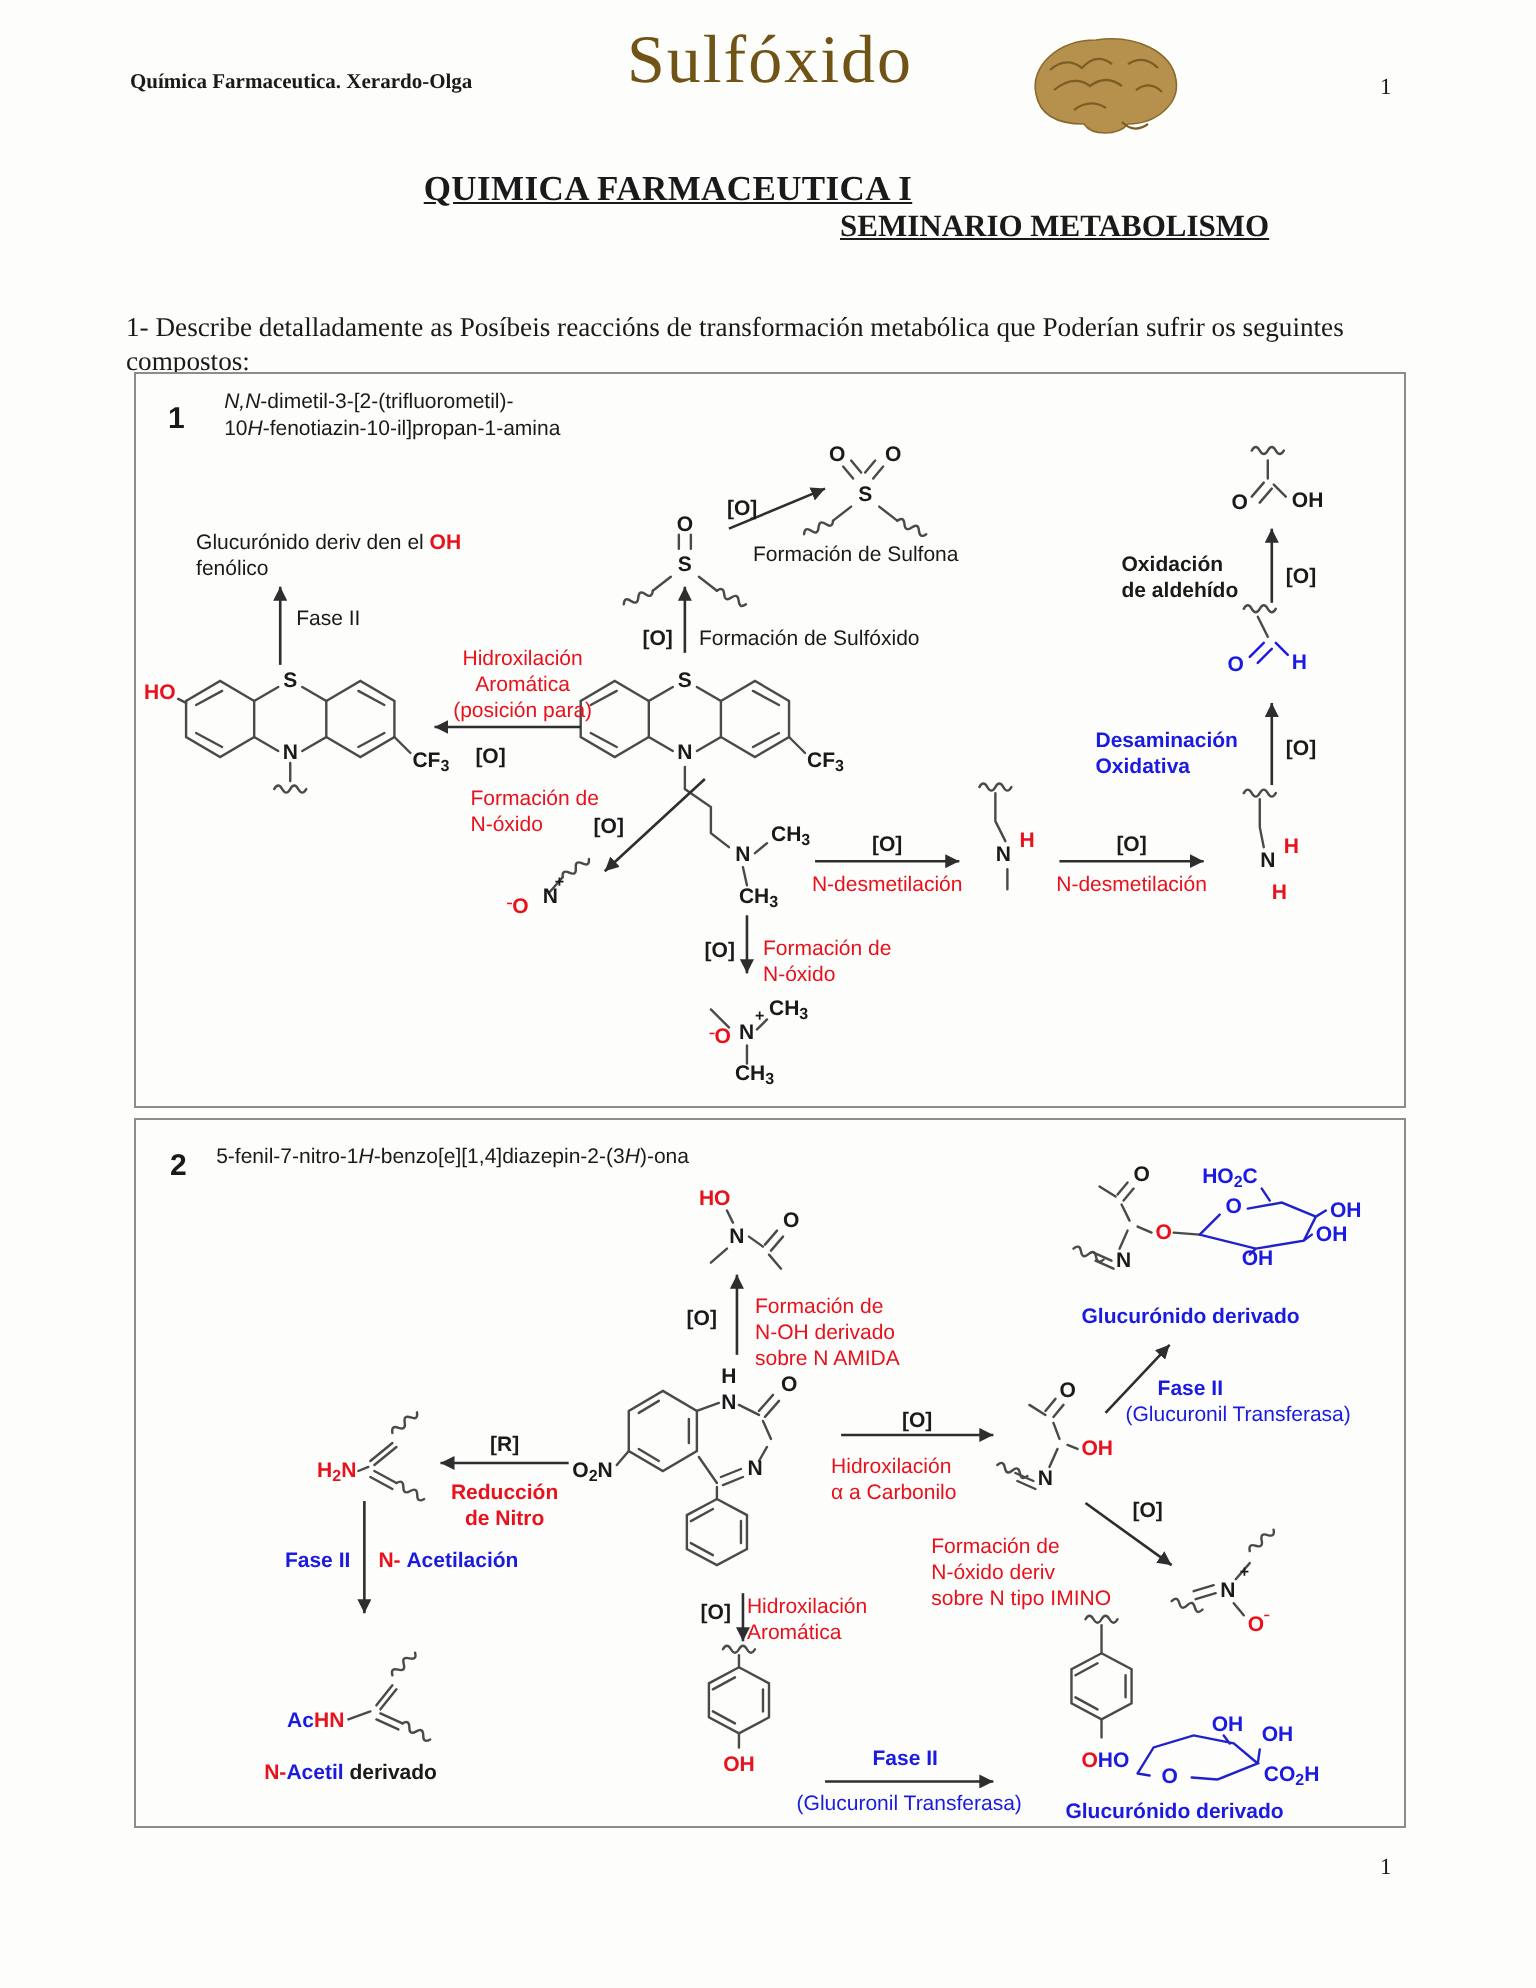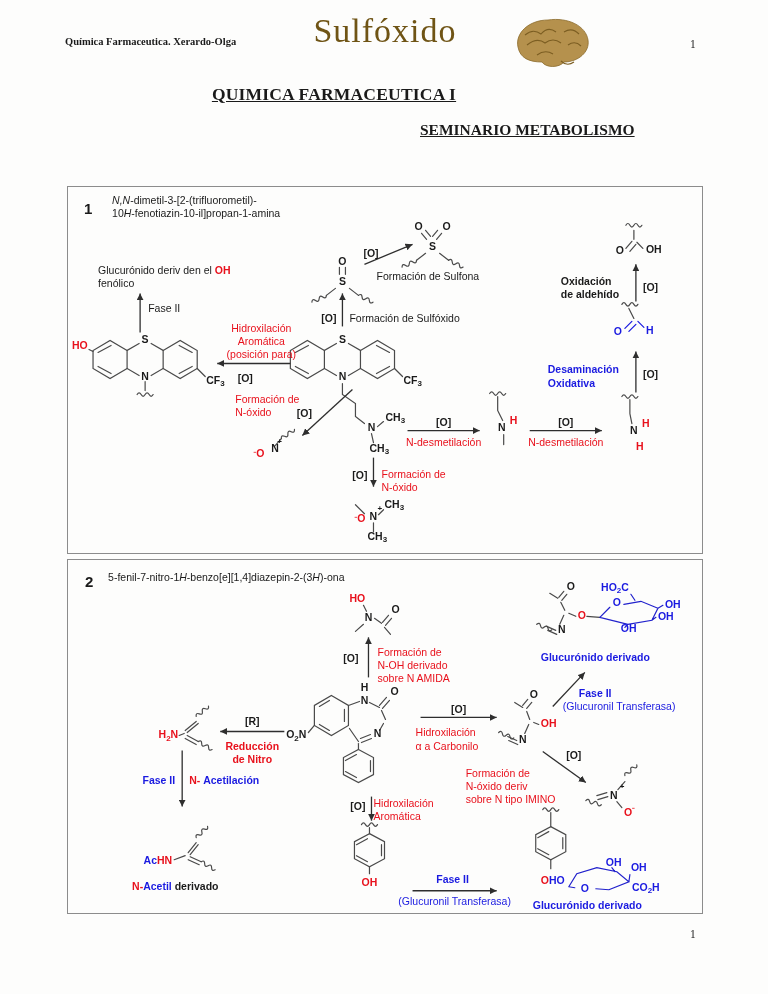--- a/index.html
+++ b/index.html
@@ -9,21 +9,21 @@
   .hdr-logo{position:absolute;left:295px;top:12px;width:180px;text-align:center;
             font-size:34px;letter-spacing:1px;color:#6f5415;font-family:"Liberation Serif",serif;}
   .hdr-brain{position:absolute;left:508px;top:13px;}
   .hdr-page,.ftr-page{position:absolute;left:690px;font-size:11.5px;}
   .hdr-page{top:38px;}
   .ftr-page{top:928px;}
   .title-row{position:absolute;left:0;top:84px;width:668px;text-align:center;}
   .title-row span{font-size:17.5px;font-weight:bold;text-decoration:underline;letter-spacing:.2px;}
   .sub{position:absolute;top:105px;font-size:15.5px;font-weight:bold;text-decoration:underline;}
   .sub-left{left:103px;}
-  .sub-right{left:420px;margin-top:16px;}
+  .sub-right{left:420px;}
   .question{position:absolute;left:63px;top:156px;width:648px;font-size:13.6px;line-height:1.22;}
   .box{position:absolute;left:67px;width:636px;border:1.5px solid #8c8c8c;background:#fdfdfc;box-sizing:border-box;}
   .box1{top:186px;height:368px;}
   .box2{top:559px;height:355px;}
   .box svg{display:block;width:100%;height:100%;font-family:"Liberation Sans",sans-serif;}
   .bond{stroke:#4a4a4a;stroke-width:1.2;fill:none;stroke-linecap:round;}
   .bond-blue{stroke:#2121cc;stroke-width:1.2;fill:none;stroke-linecap:round;}
   .arrow{stroke:#2e2e2e;stroke-width:1.3;fill:none;}
 </style>
 </head>
@@ -38,20 +38,21 @@
     <path d="M10,34 C7,20 21,7 40,7 C60,4 78,13 80,27 C82,39 70,49 56,49 C51,55 38,55 34,49 C21,49 12,45 10,34 Z" fill="#b5914d" stroke="#8a6a2a" stroke-width="0.8"></path>
     <path d="M17,22 q8,-7 16,-1 q7,-8 15,-2 M19,32 q10,-8 18,-2 q8,-6 16,0 M29,42 q8,-6 16,-1 M56,19 q8,-5 15,2 M60,32 q7,-5 13,1" fill="none" stroke="#7c5e22" stroke-width="1.1"></path>
     <path d="M53,48 q6,6 13,1" fill="none" stroke="#7c5e22" stroke-width="1.1"></path>
   </svg>
 
   <div class="hdr-page">1</div>
 
   <div class="title-row"><span>QUIMICA FARMACEUTICA I</span></div>
   <div class="sub sub-right">SEMINARIO METABOLISMO</div>
 
+  <div class="question">1- Describe detalladamente as Posíbeis reaccións de transformación metabólica que Poderían sufrir os seguintes compostos:</div>
 
   <div class="box box1">
     <svg viewBox="0 0 633 365">
       <defs>
         <path id="sq" d="M0,0 q2,-3.5 4,0 t4,0 t4,0 t4,0"></path>
         <marker id="ah" markerWidth="9" markerHeight="7" refX="7" refY="3.5" orient="auto" markerUnits="userSpaceOnUse">
           <path d="M0,0 L7,3.5 L0,7 Z" fill="#2e2e2e"></path>
         </marker>
         <g id="pht">
           <path d="M71,156 L59,163 L59,181 L71,188 M83,156 L95,163 L95,181 L83,188"></path>

